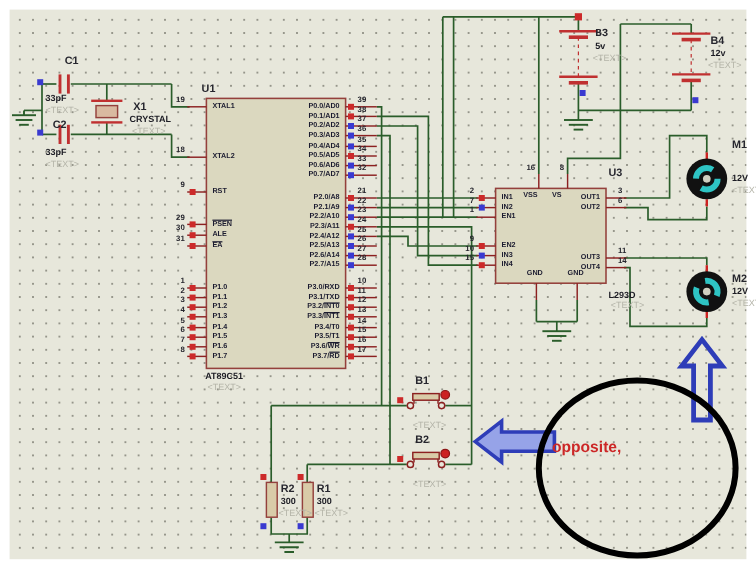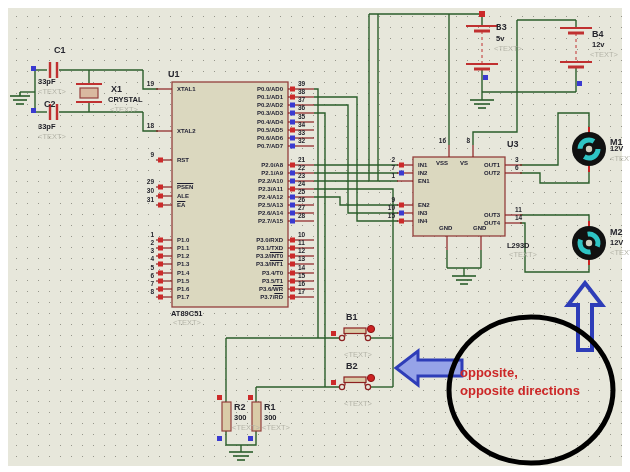--- a/index.html
+++ b/index.html
@@ -410,25 +410,24 @@
       <span class="lbl ph" style="left: 494px; top: 45px;">&lt;TEXT&gt;</span>
       <span class="lbl ref" style="left: 592px; top: 30px;">B4</span>
       <span class="lbl val" style="left: 592px; top: 41px;">12v</span>
       <span class="lbl ph" style="left: 590px; top: 51px;">&lt;TEXT&gt;</span>
       <span class="lbl ref" style="left: 234px; top: 403px;">R2</span>
       <span class="lbl val" style="left: 234px; top: 414px;">300</span>
       <span class="lbl ph" style="left: 232px; top: 424px;">&lt;TEXT&gt;</span>
       <span class="lbl ref" style="left: 264px; top: 403px;">R1</span>
       <span class="lbl val" style="left: 264px; top: 414px;">300</span>
       <span class="lbl ph" style="left: 262px; top: 424px;">&lt;TEXT&gt;</span>
-      <span class="lbl ref" style="left: 610px; top: 138px; text-align: center;">M1</span>
+      <span class="lbl ref" style="left: 610px; top: 116px; text-align: center;">M1</span>
       <span class="lbl val" style="left: 610px; top: 145px;">12V</span>
       <span class="lbl ph" style="left: 610px; top: 155px;">&lt;TEXT&gt;</span>
       <span class="lbl ref" style="left: 610px; top: 228px;">M2</span>
       <span class="lbl val" style="left: 610px; top: 239px;">12V</span>
       <span class="lbl ph" style="left: 610px; top: 249px;">&lt;TEXT&gt;</span>
     </div>
 
   <div id="annotation">
     <div>opposite,</div>
-    <div>opposite directions</div>
   </div>
 </div>
 
 </body></html>

